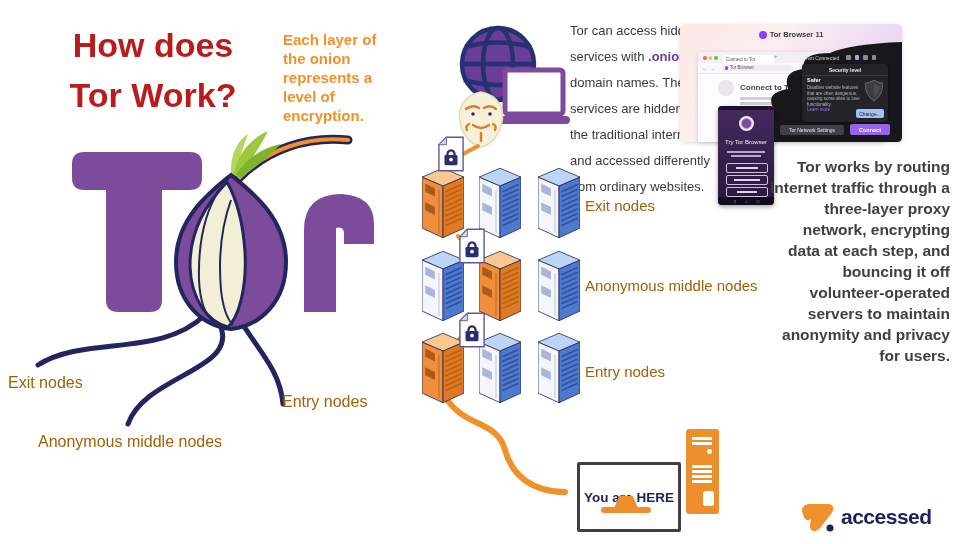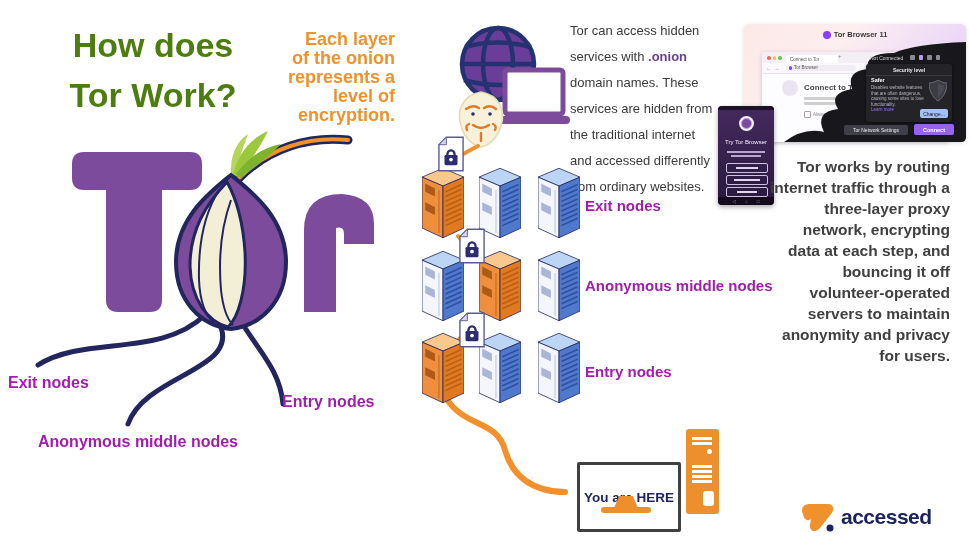--- a/index.html
+++ b/index.html
@@ -1,21 +1,21 @@
 <!DOCTYPE html>
 <html><head>
 <meta charset="utf-8">
 <style>
   html,body{margin:0;padding:0;background:#e9e9e9;}
   #stage{position:relative;width:970px;height:544px;background:#ffffff;overflow:hidden;
          font-family:"Liberation Sans", sans-serif;}
   .abs{position:absolute;}
-  .purple-title{color:#4d7c0f;font-weight:bold;font-size:34px;line-height:50px;text-align:center;}
-  .orange-note{color:#f0912c;font-weight:bold;font-size:18px;line-height:19px;text-align:right;}
-  .lbl-orange{color:#a21caf;font-weight:bold;font-size:16px;white-space:nowrap;}
+  .purple-title{color:#b91c1c;font-weight:bold;font-size:34px;line-height:50px;text-align:center;}
+  .orange-note{color:#f0912c;font-weight:bold;font-size:15px;line-height:19px;text-align:left;}
+  .lbl-orange{color:#a16207;font-weight:normal;font-size:16px;white-space:nowrap;}
   .lbl-orange.mid{font-size:15px;}
   .mid-par{color:#3a3a3a;font-size:13px;line-height:26px;}
   .mid-par .hl{color:#6a3d99;font-weight:bold;}
   .routing{color:#404040;font-weight:bold;font-size:15.5px;line-height:21px;text-align:right;}
   .monitor-screen{border:3px solid #404040;background:#fff;border-radius:2px;
     display:flex;align-items:center;justify-content:center;color:#23265e;font-weight:bold;font-size:13.5px;margin-top:33px;}
   .bar{background:#cfcfcf;border-radius:1px;}
   
   .bcard{background:linear-gradient(130deg,#fbe9e6 0%,#fdeef0 35%,#ecd9f6 70%,#d9bdf0 100%);
     border-radius:5px;box-shadow:0 1px 4px rgba(0,0,0,.15);}
@@ -197,21 +197,21 @@
     <div class="abs" style="left:6px;top:8px;width:20px;height:2.5px;background:#fff;"></div>
     <div class="abs" style="left:6px;top:13px;width:20px;height:2.5px;background:#fff;"></div>
     <div class="abs" style="left:21px;top:20px;width:5px;height:5px;border-radius:50%;background:#fff;"></div>
     <div class="abs" style="left:6px;top:36px;width:20px;height:2.5px;background:#fff;"></div>
     <div class="abs" style="left:6px;top:41px;width:20px;height:2.5px;background:#fff;"></div>
     <div class="abs" style="left:6px;top:46px;width:20px;height:2.5px;background:#fff;"></div>
     <div class="abs" style="left:6px;top:51px;width:20px;height:2.5px;background:#fff;"></div>
     <div class="abs" style="left:17px;top:62px;width:11px;height:15px;background:#fff;border-radius:3px;"></div>
   </div>
 
-  <div class="abs bcard" style="left:744px;top:24px;width:222px;height:118px;">
+  <div class="abs bcard" style="left:680px;top:24px;width:222px;height:118px;">
 
     <div class="abs" style="left:0;top:6px;width:100%;text-align:center;font-size:7.5px;color:#3a3a3a;font-weight:bold;">
       <span style="display:inline-block;width:8px;height:8px;border-radius:50%;background:#8a3ffc;vertical-align:-1.5px;margin-right:3px;"></span><span>Tor Browser 11</span>
     </div>
 
     <div class="abs bwin" style="left:18px;top:28px;width:186px;height:90px;">
       <div class="tbar1">
         <span class="dot" style="position:absolute;left:5px;top:4px;background:#ed6a5e;"></span>
         <span class="dot" style="position:absolute;left:10.5px;top:4px;background:#f4bf4f;"></span>
         <span class="dot" style="position:absolute;left:16px;top:4px;background:#61c454;"></span>

